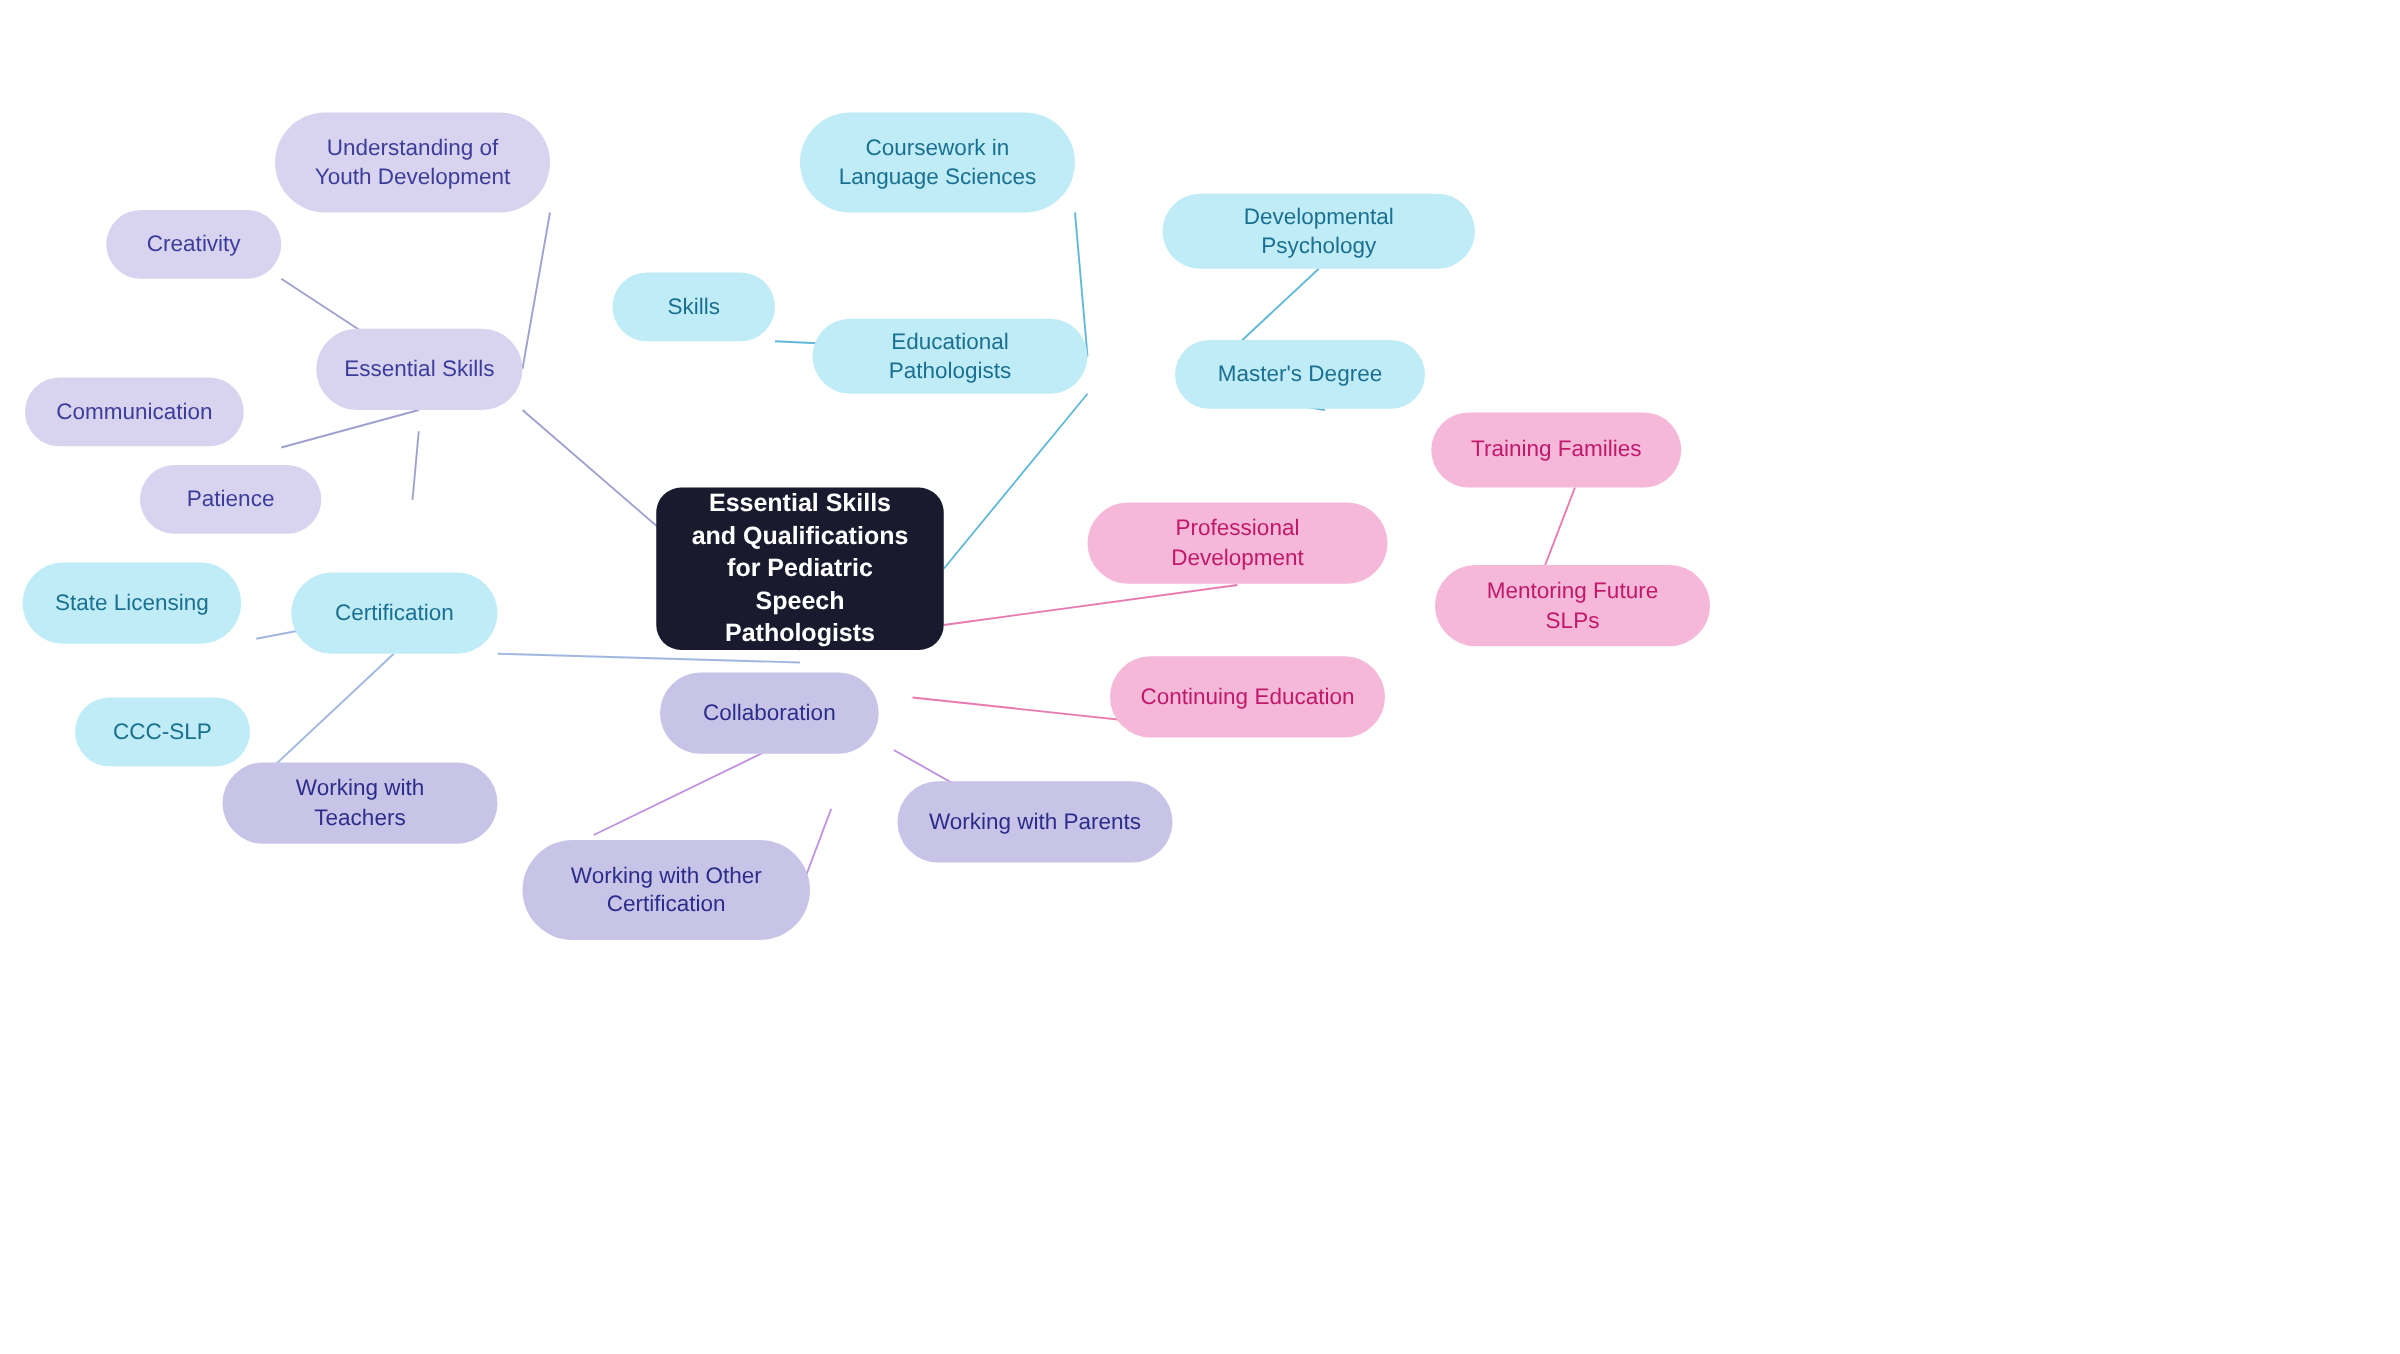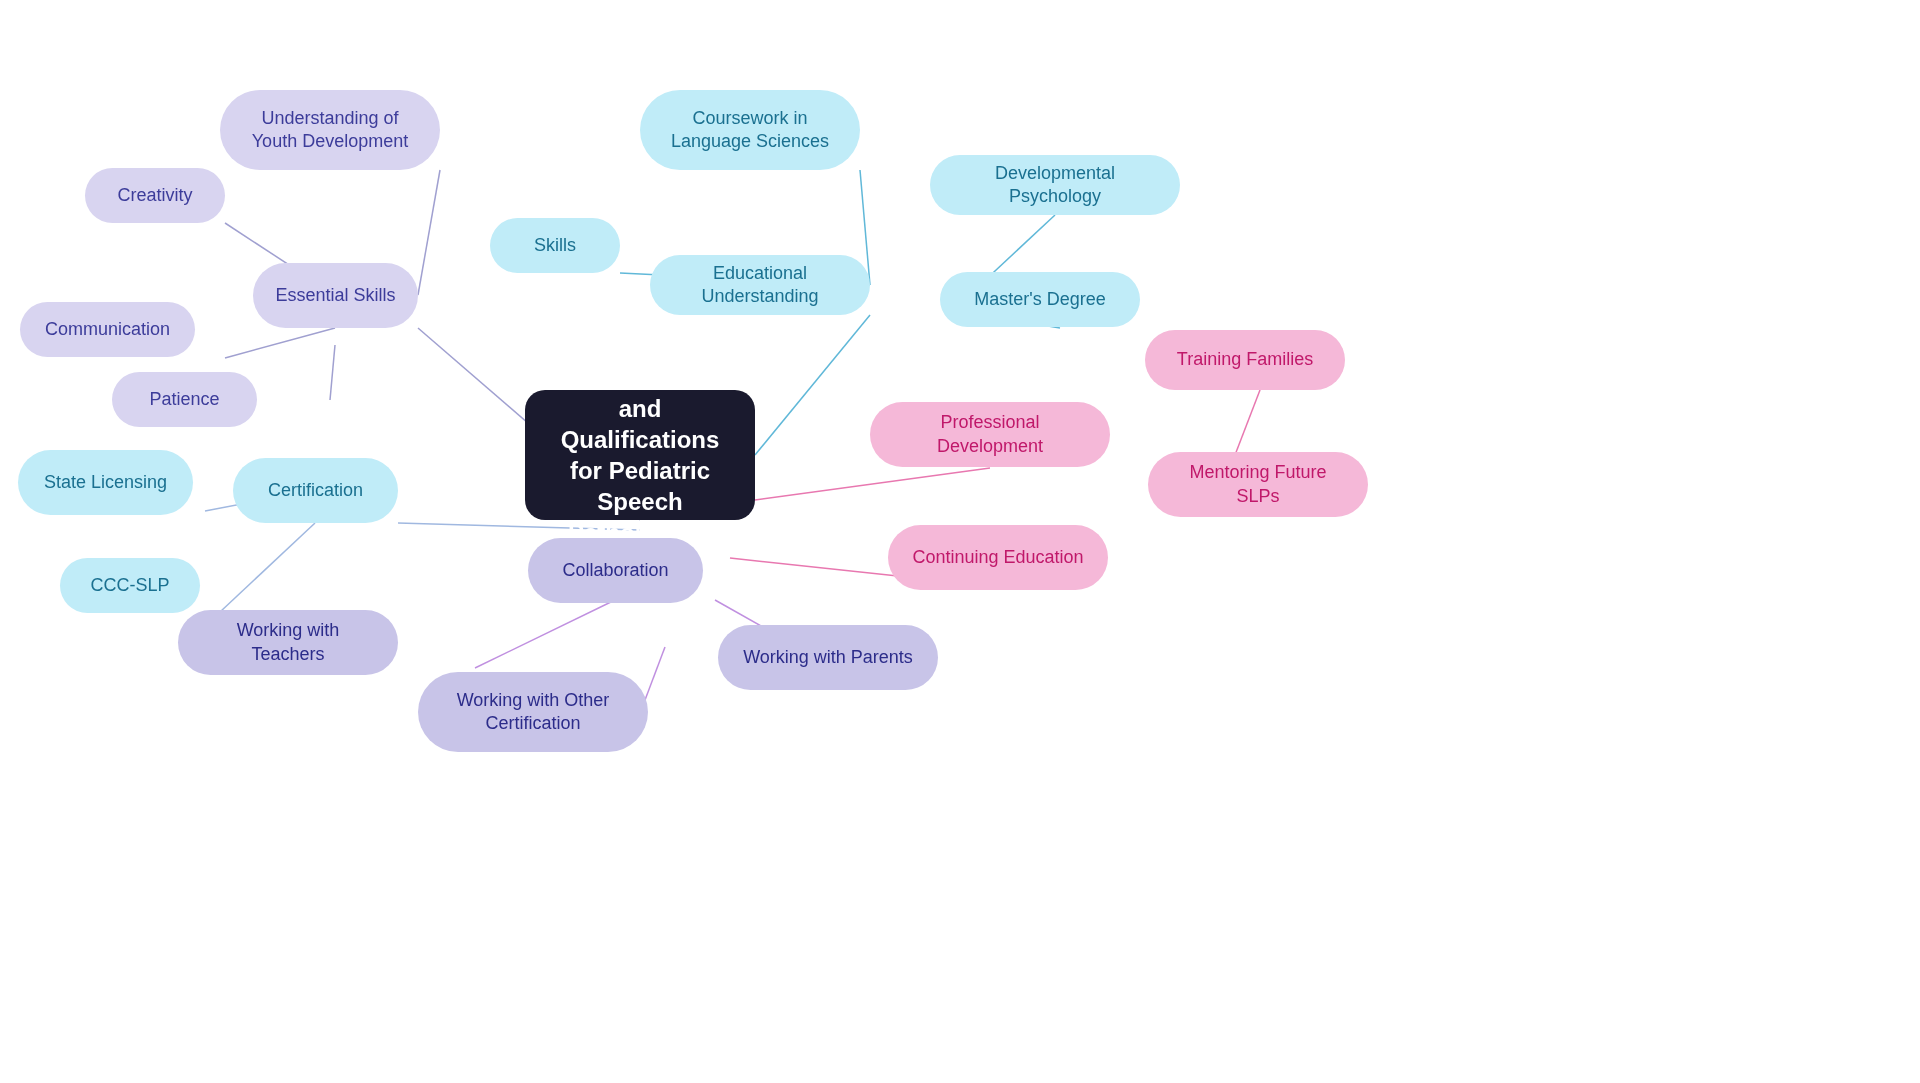--- a/index.html
+++ b/index.html
@@ -28,21 +28,21 @@
       text-align: center;
       font-size: 18px;
       font-weight: 500;
       padding: 14px 22px;
       z-index: 1;
       line-height: 1.3;
     }
     .node-center {
       background: #1a1a2e;
       color: #ffffff;
-      font-size: 24px;
+      font-size: 20px;
       font-weight: 600;
       border-radius: 20px;
       width: 230px;
       height: 130px;
     }
     .node-purple {
       background: #c8c4e8;
       color: #2c2c8a;
       border: none;
     }
@@ -118,21 +118,21 @@
 
 <div class="node node-lavender" style="left: 112px; top: 372px; width: 145px; height: 55px;">
   <span>Patience</span>
 </div>
 
 <div class="node node-lavender" style="left: 220px; top: 90px; width: 220px; height: 80px;">
   <span>Understanding of Youth Development</span>
 </div>
 
 <div class="node node-lightblue" style="left: 650px; top: 255px; width: 220px; height: 60px;">
-  <span>Educational Understanding</span>
+  <span>Educational Pathologists</span>
 </div>
 
 <div class="node node-lightblue" style="left: 640px; top: 90px; width: 220px; height: 80px;">
   <span>Coursework in Language Sciences</span>
 </div>
 
 <div class="node node-lightblue" style="left: 490px; top: 218px; width: 130px; height: 55px;">
   <span>Skills</span>
 </div>
 

